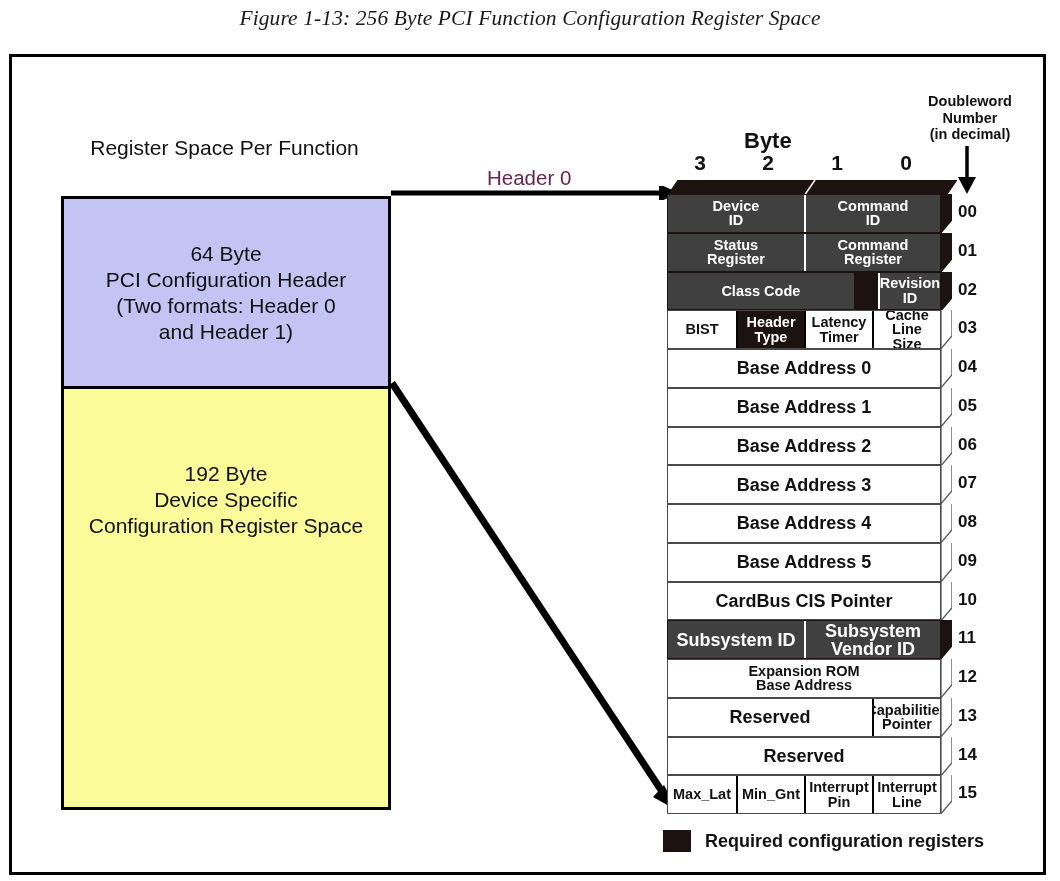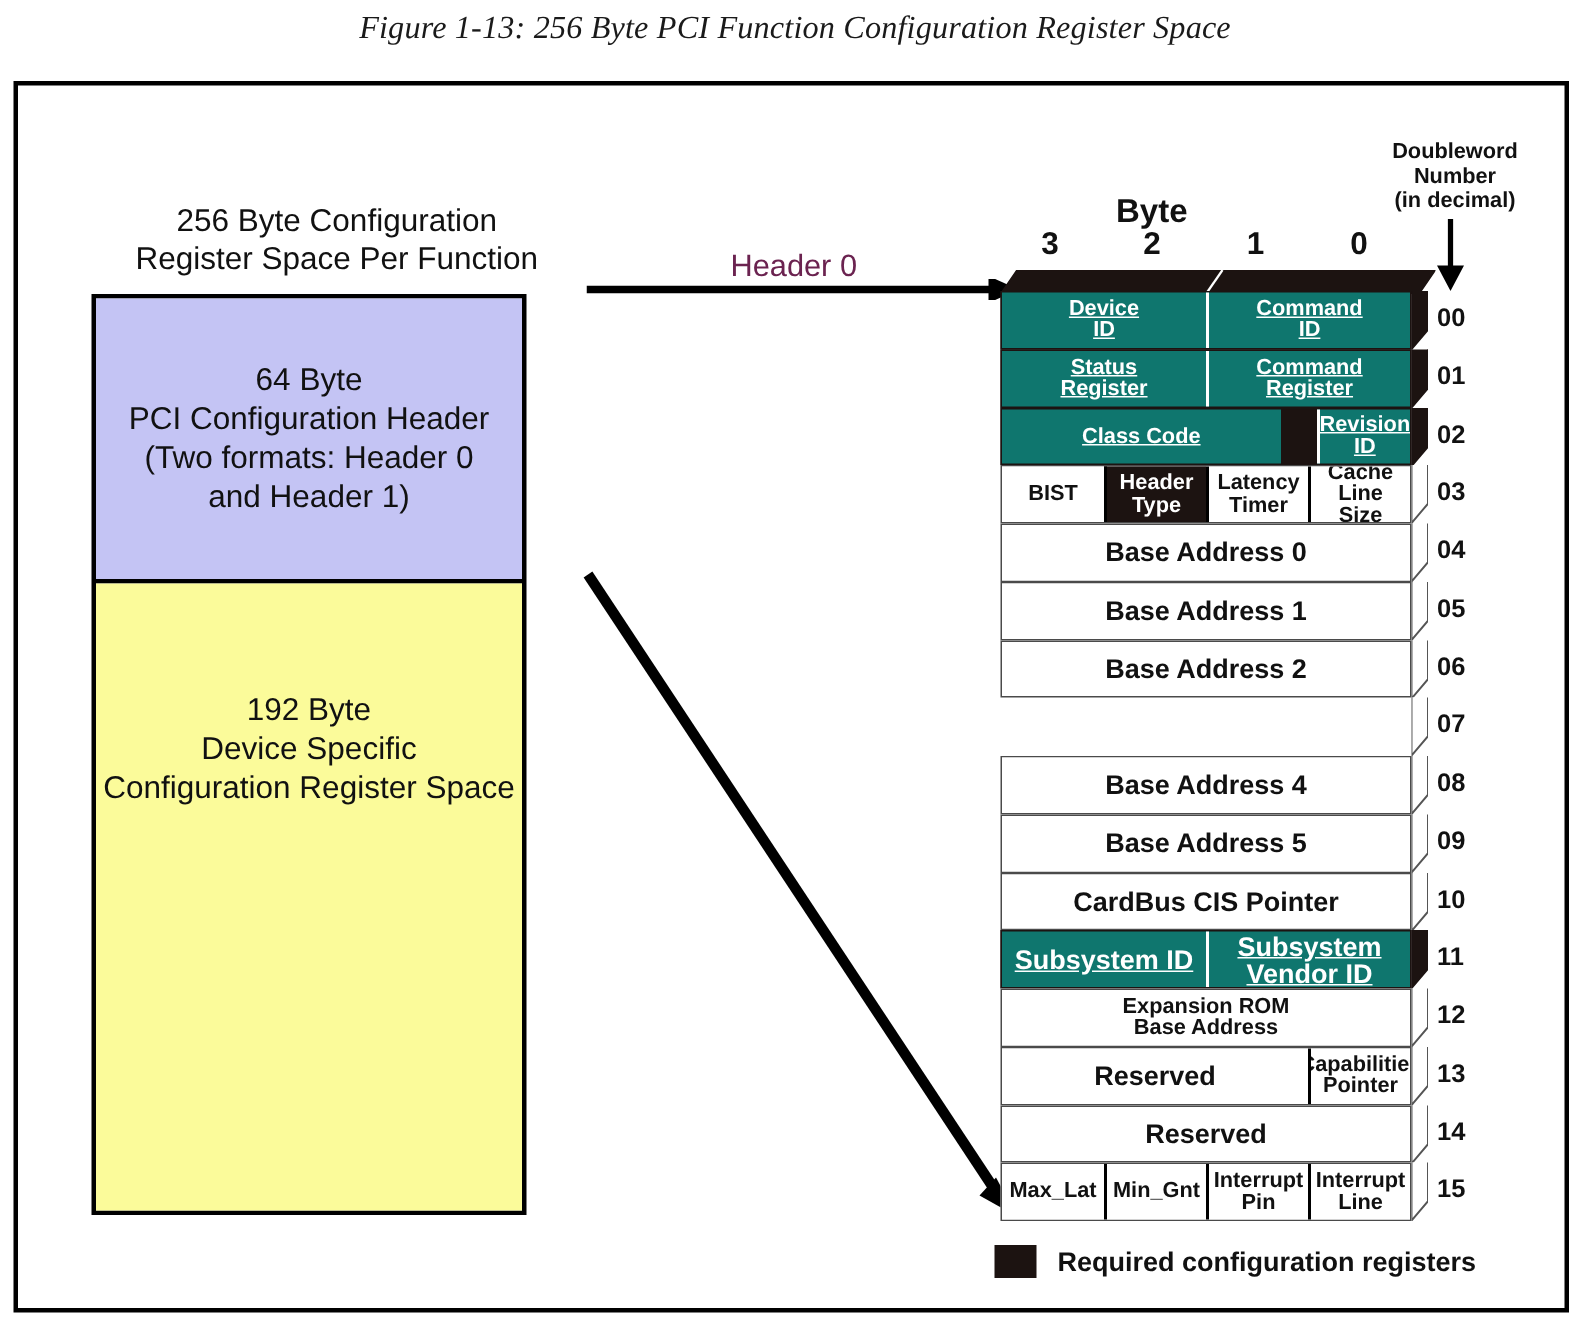--- a/index.html
+++ b/index.html
@@ -50,21 +50,21 @@
     width: 345px;
     text-align: center;
     font-size: 21px;
     color: #111111;
     line-height: 25px;
   }
   #memory-map {
     position: absolute;
     left: 61px;
     top: 196px;
-    width: 290px;
+    width: 330px;
     height: 614px;
     border: 3px solid #000000;
     box-sizing: border-box;
   }
   .mem-block {
     position: absolute;
     left: 0;
     width: 100%;
     box-sizing: border-box;
     display: flex;
@@ -186,21 +186,21 @@
   }
   .reg-cell + .reg-cell { border-left: 2px solid #000000; }
   .reg-cell.black {
     background: #1c1311;
     color: #ffffff;
   }
   .reg-row.all-black {
     background: #1c1311;
     border-color: #1c1311;
   }
-  .reg-row.all-black .reg-cell { background: #0f766e; color: #ffffff; text-decoration: underline; }
+  .reg-row.all-black .reg-cell { background: #404040; color: #ffffff; }
   .reg-row.all-black .reg-cell + .reg-cell { border-left: 2px solid #ffffff; }
   .reg-cell .line { display: block; }
   .reg-cell.big { font-size: 18px; line-height: 18px; }
 
   
   .reg-depth {
     position: absolute;
     left: 274px;
     width: 11px;
     height: 38.75px;
@@ -247,21 +247,20 @@
   }
 </style>
 </head>
 <body>
 
 <div id="figure-caption">Figure 1-13: 256 Byte PCI Function Configuration Register Space</div>
 
 <div id="figure-frame"></div>
 
 <div id="left-caption">
-  <div>256 Byte Configuration</div>
   <div>Register Space Per Function</div>
 </div>
 
 <div id="memory-map">
   <div class="mem-block" id="mem-header-block">
     <div>
       <div>64 Byte</div>
       <div>PCI Configuration Header</div>
       <div>(Two formats: Header 0</div>
       <div>and Header 1)</div>
@@ -386,20 +385,25 @@
       <polygon points="0,0 11,-13 11,25.75 0,38.75" fill="#ffffff" stroke="#555555" stroke-width="1.3"></polygon>
     </svg>
     <div class="reg-row" style="top: 232.5px;">
       <div class="reg-cell big" style="width: 100%;">
         <span class="line">Base  Address  2</span>
       </div>
     </div>
     <svg class="reg-depth" viewBox="0 0 11 38.75" preserveAspectRatio="none" style="top: 232.5px;">
       <polygon points="0,0 11,-13 11,25.75 0,38.75" fill="#ffffff" stroke="#555555" stroke-width="1.3"></polygon>
     </svg>
+    <div class="reg-row" style="top: 271.25px;">
+      <div class="reg-cell big" style="width: 100%;">
+        <span class="line">Base  Address  3</span>
+      </div>
+    </div>
     <svg class="reg-depth" viewBox="0 0 11 38.75" preserveAspectRatio="none" style="top: 271.25px;">
       <polygon points="0,0 11,-13 11,25.75 0,38.75" fill="#ffffff" stroke="#555555" stroke-width="1.3"></polygon>
     </svg>
     <div class="reg-row" style="top: 310px;">
       <div class="reg-cell big" style="width: 100%;">
         <span class="line">Base  Address  4</span>
       </div>
     </div>
     <svg class="reg-depth" viewBox="0 0 11 38.75" preserveAspectRatio="none" style="top: 310px;">
       <polygon points="0,0 11,-13 11,25.75 0,38.75" fill="#ffffff" stroke="#555555" stroke-width="1.3"></polygon>

